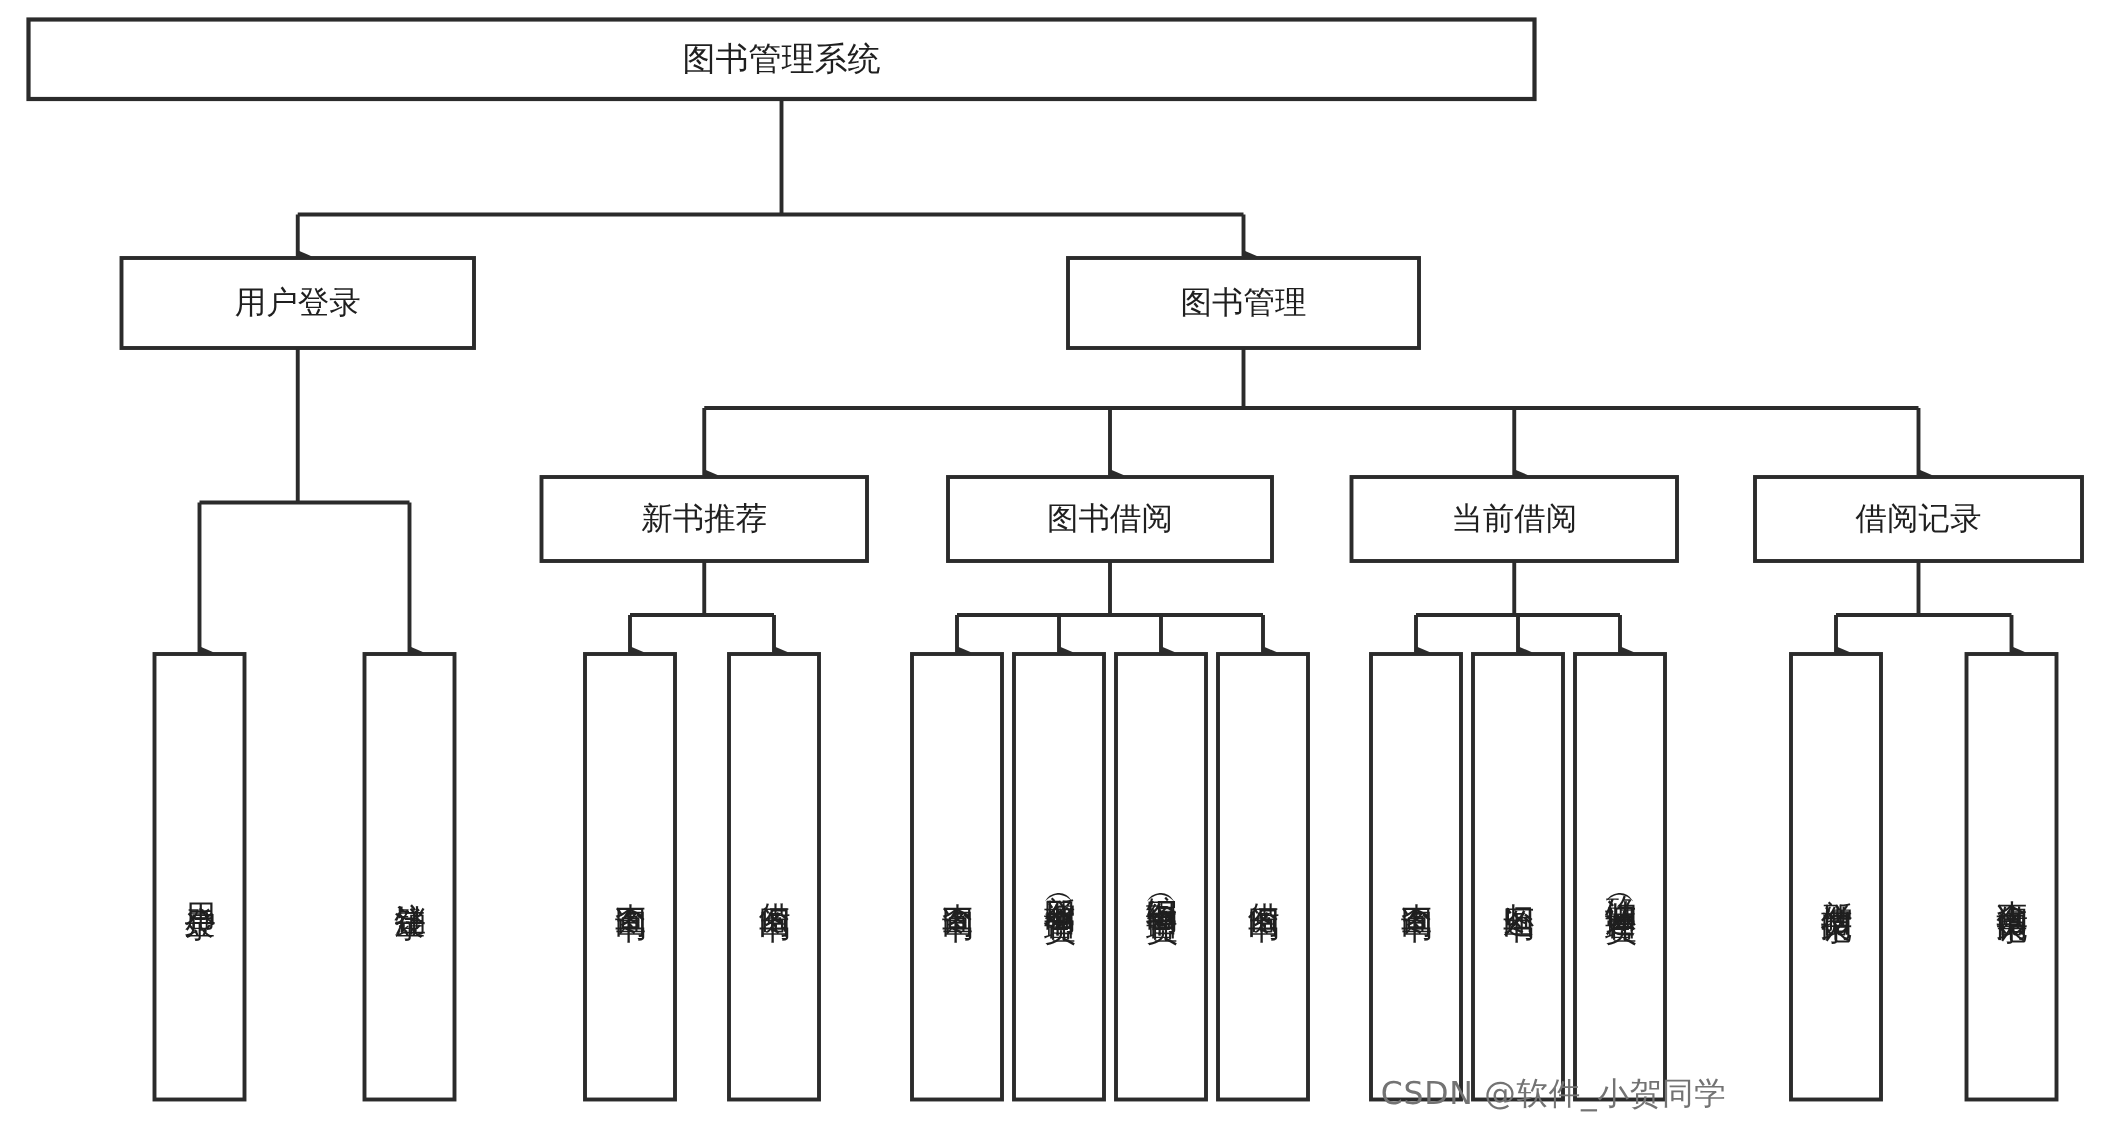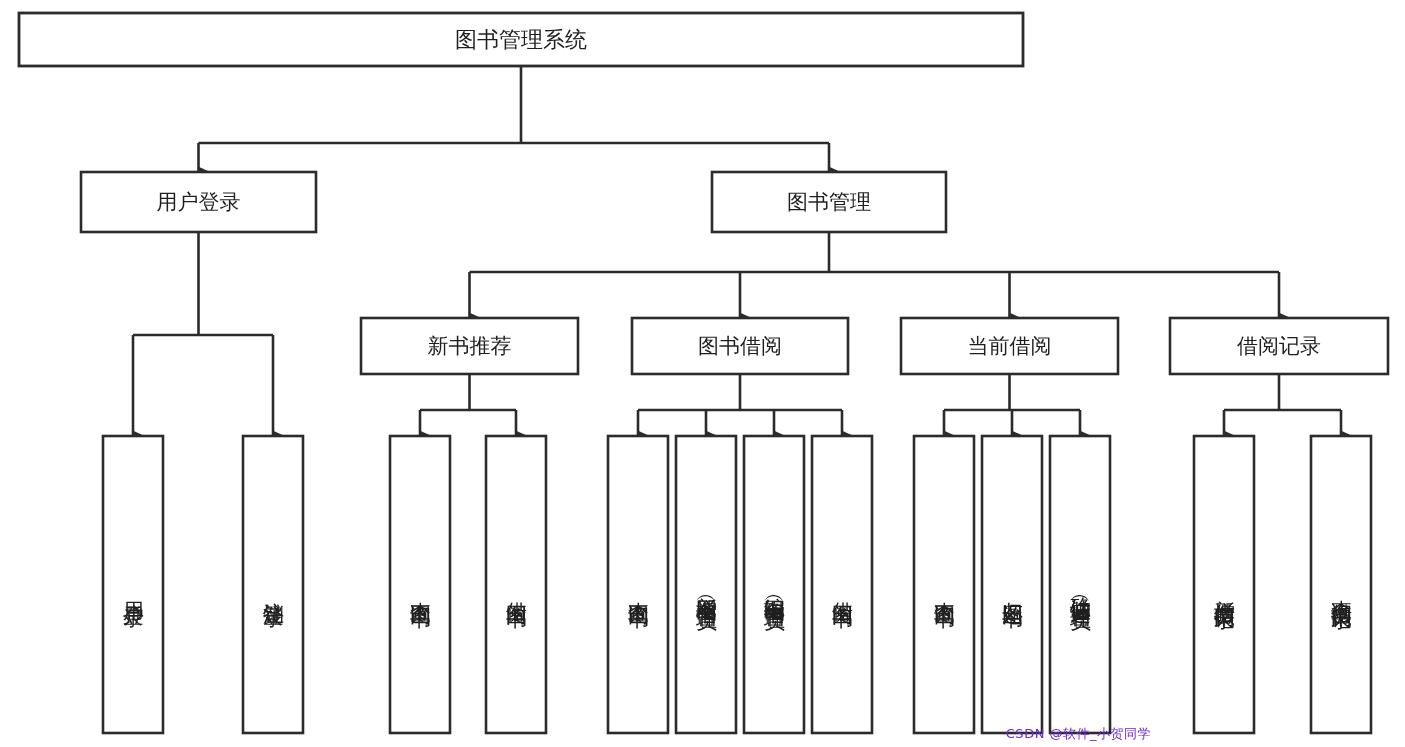--- a/index.html
+++ b/index.html
@@ -68,22 +68,22 @@
     color: #1f1f1f;
     white-space: nowrap;
     text-align: center;
     pointer-events: none;
   }
   .watermark {
     position: absolute;
     right: 8px;
     bottom: 4px;
     font-family: "DejaVu Sans", "Liberation Sans", sans-serif;
-    font-size: 13px;
-    color: #6d28d9;
+    font-size: 21px;
+    color: #737373;
     letter-spacing: 0.5px;
     white-space: nowrap;
   }
 </style>
 </head>
 <body>
 
 <div id="diagram-root">
 
   <svg id="tree-svg" viewBox="0 0 1405 747">

